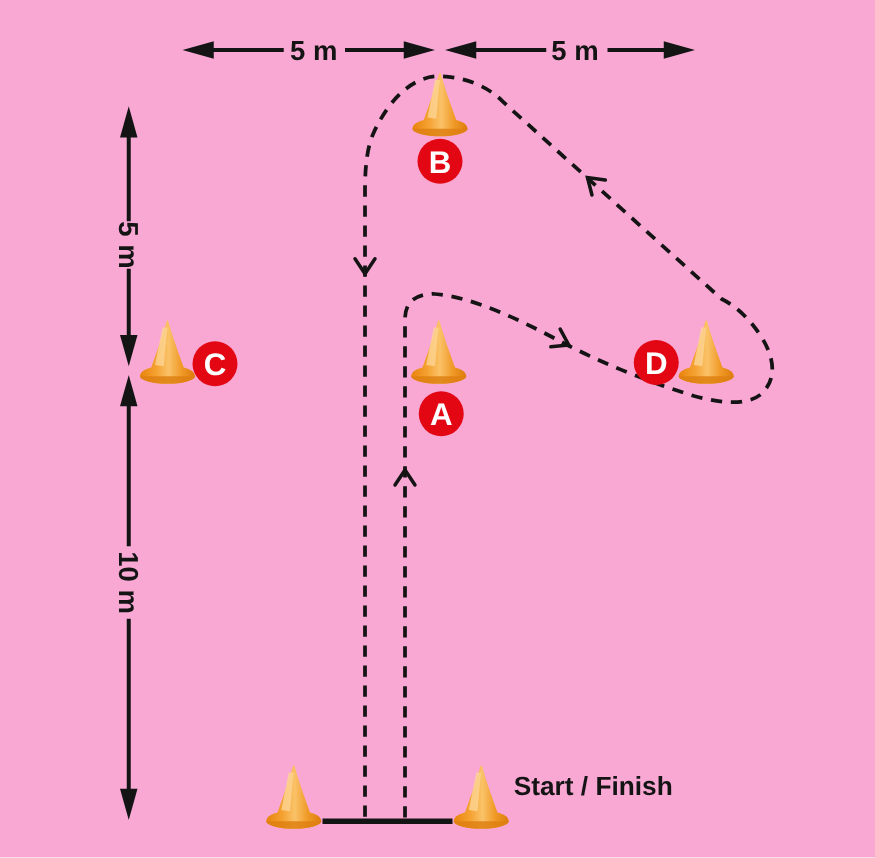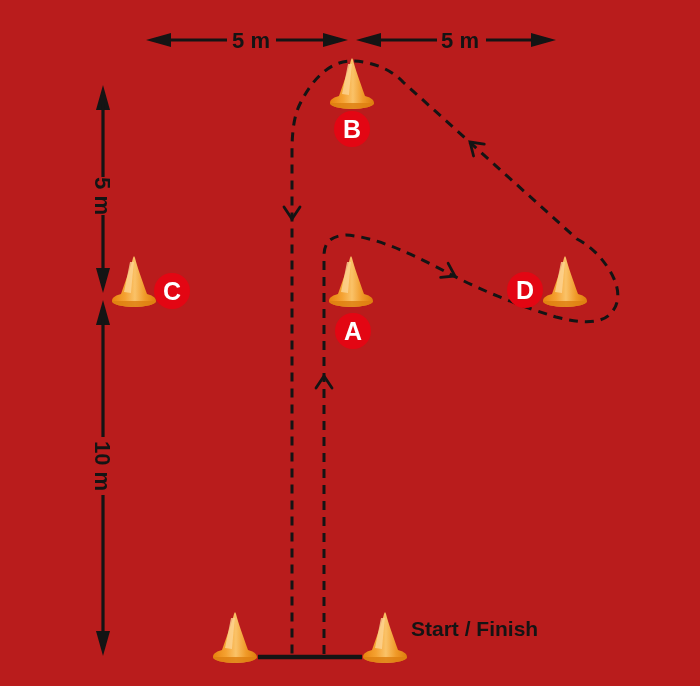--- a/index.html
+++ b/index.html
@@ -8,21 +8,21 @@
     background: #ffffff;
     width: 700px;
     height: 686px;
     overflow: hidden;
     font-family: "Liberation Sans", sans-serif;
   }
   .stage {
     position: relative;
     width: 700px;
     height: 686px;
-    background: #b91c1c;
+    background: #f9a8d4;
   }
   svg { display: block; }
   .dim-line { stroke: #141414; stroke-width: 3.2; }
   .dim-head { fill: #141414; }
   .dim-label {
     font-family: "Liberation Sans", sans-serif;
     font-size: 22px;
     font-weight: bold;
     fill: #141414;
   }

